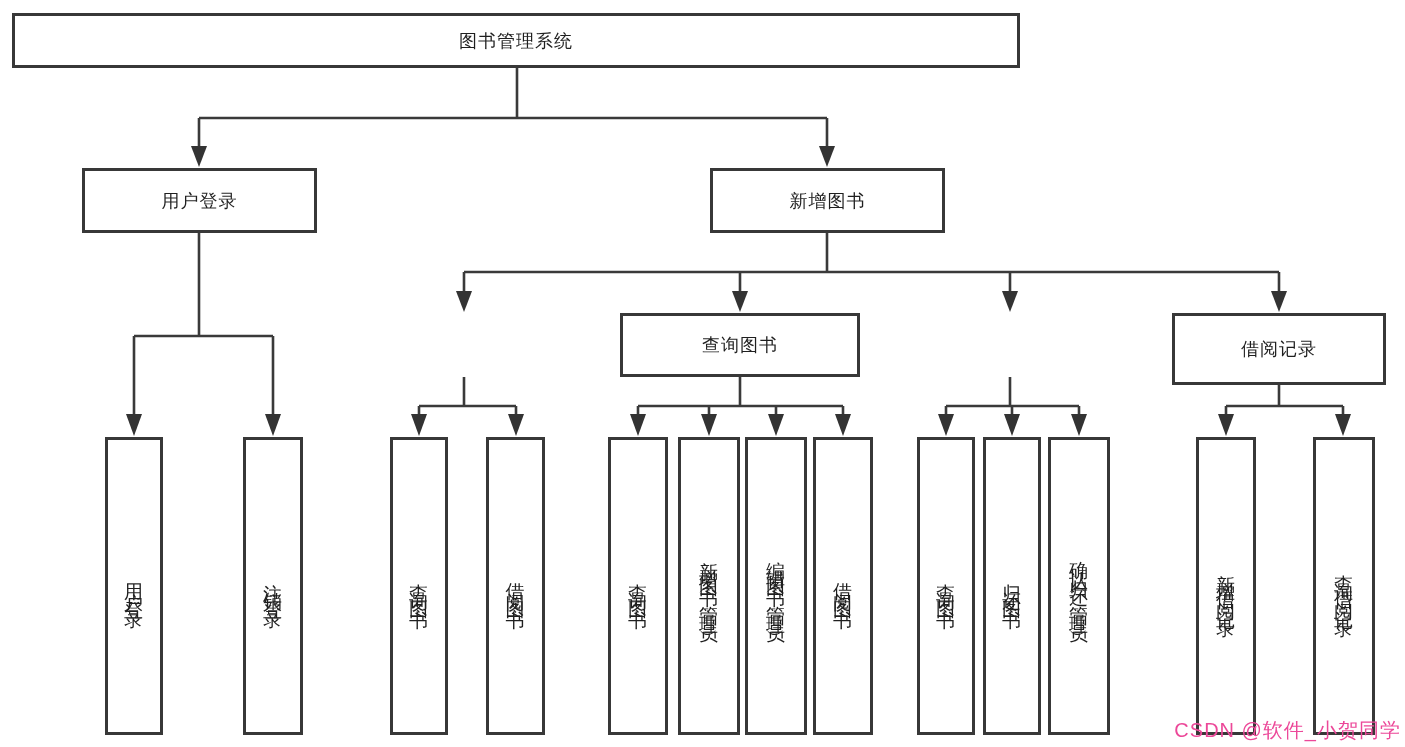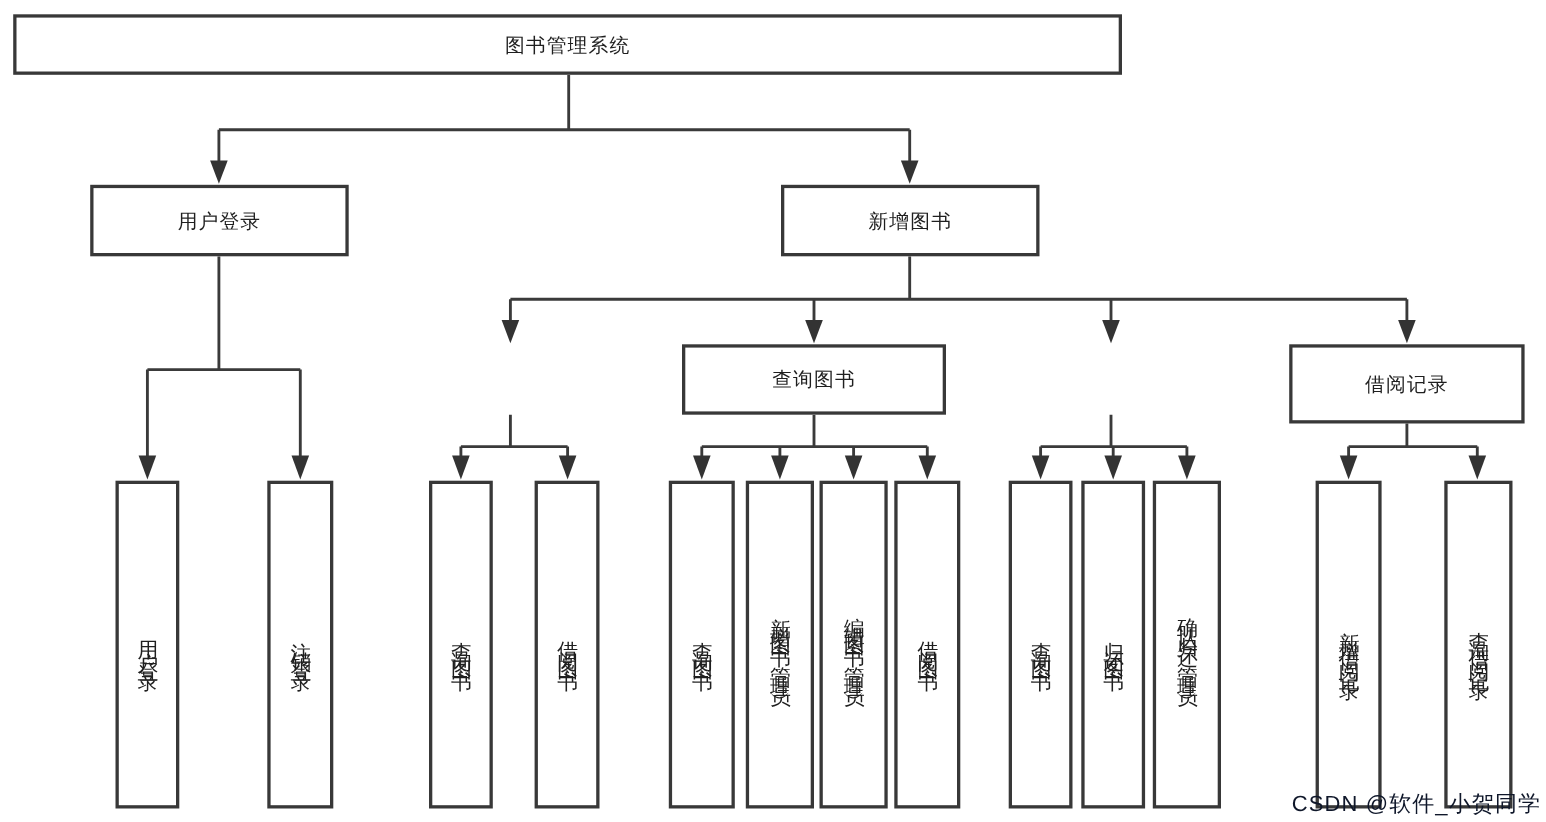--- a/index.html
+++ b/index.html
@@ -25,21 +25,21 @@
   .v{
     writing-mode:vertical-rl;
     font-size:19px;
     letter-spacing:9px;
     line-height:1;
   }
   .watermark{
     position:absolute;
     right:4px;bottom:3px;
     font-size:20px;
-    color:#0f172a;
+    color:#ec4899;
     letter-spacing:1px;
     white-space:nowrap;
     z-index:5;
   }
 </style>
 </head>
 <body>
 
 <div class="canvas">
 

